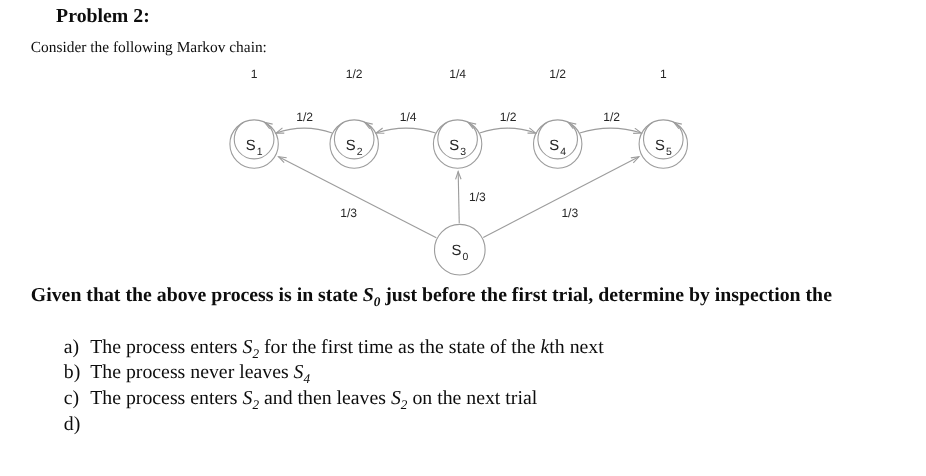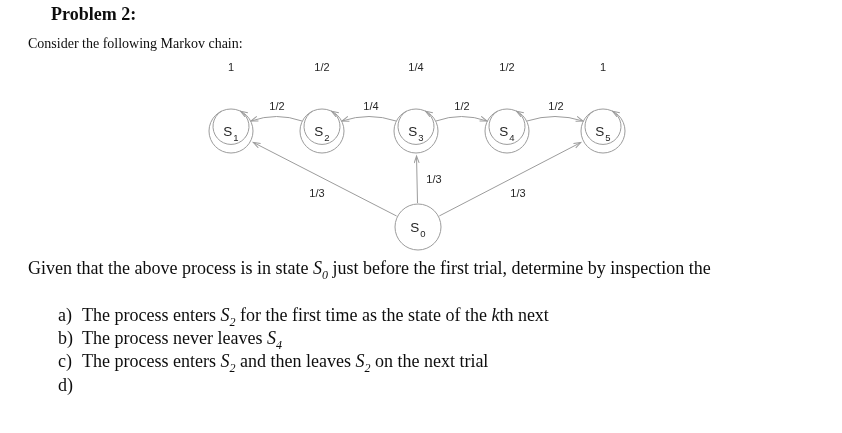--- a/index.html
+++ b/index.html
@@ -4,21 +4,21 @@
 <style>
   html,body{margin:0;padding:0;}
   body{
     width:842px;height:433px;position:relative;background:#ffffff;
     font-family:"Liberation Serif","DejaVu Serif",serif;color:#0d0d0d;
     overflow:hidden;
   }
   .heading{position:absolute;left:28px;top:3px;font-size:18px;font-weight:bold;line-height:23px;white-space:nowrap;margin-left:23px;}
   .intro{position:absolute;left:28px;top:22px;font-size:14px;line-height:23px;white-space:nowrap;margin-top:10px;}
   #diagram{position:absolute;left:0;top:0;}
-  .statement{position:absolute;left:28px;top:257px;font-size:18px;line-height:23px;white-space:nowrap;}
+  .statement{position:absolute;left:28px;top:257px;font-size:18px;line-height:23px;white-space:nowrap;font-weight:bold;}
   .qlist{position:absolute;left:58px;top:304px;font-size:18px;line-height:23.2px;}
   .qitem{display:flex;white-space:nowrap;}
   .qlabel{width:24px;flex:none;}
   sub{font-size:12px;line-height:0;}
 </style>
 </head>
 <body>
 
 <div class="heading">Problem 2:</div>
 <div class="intro">Consider the following Markov chain:</div>

